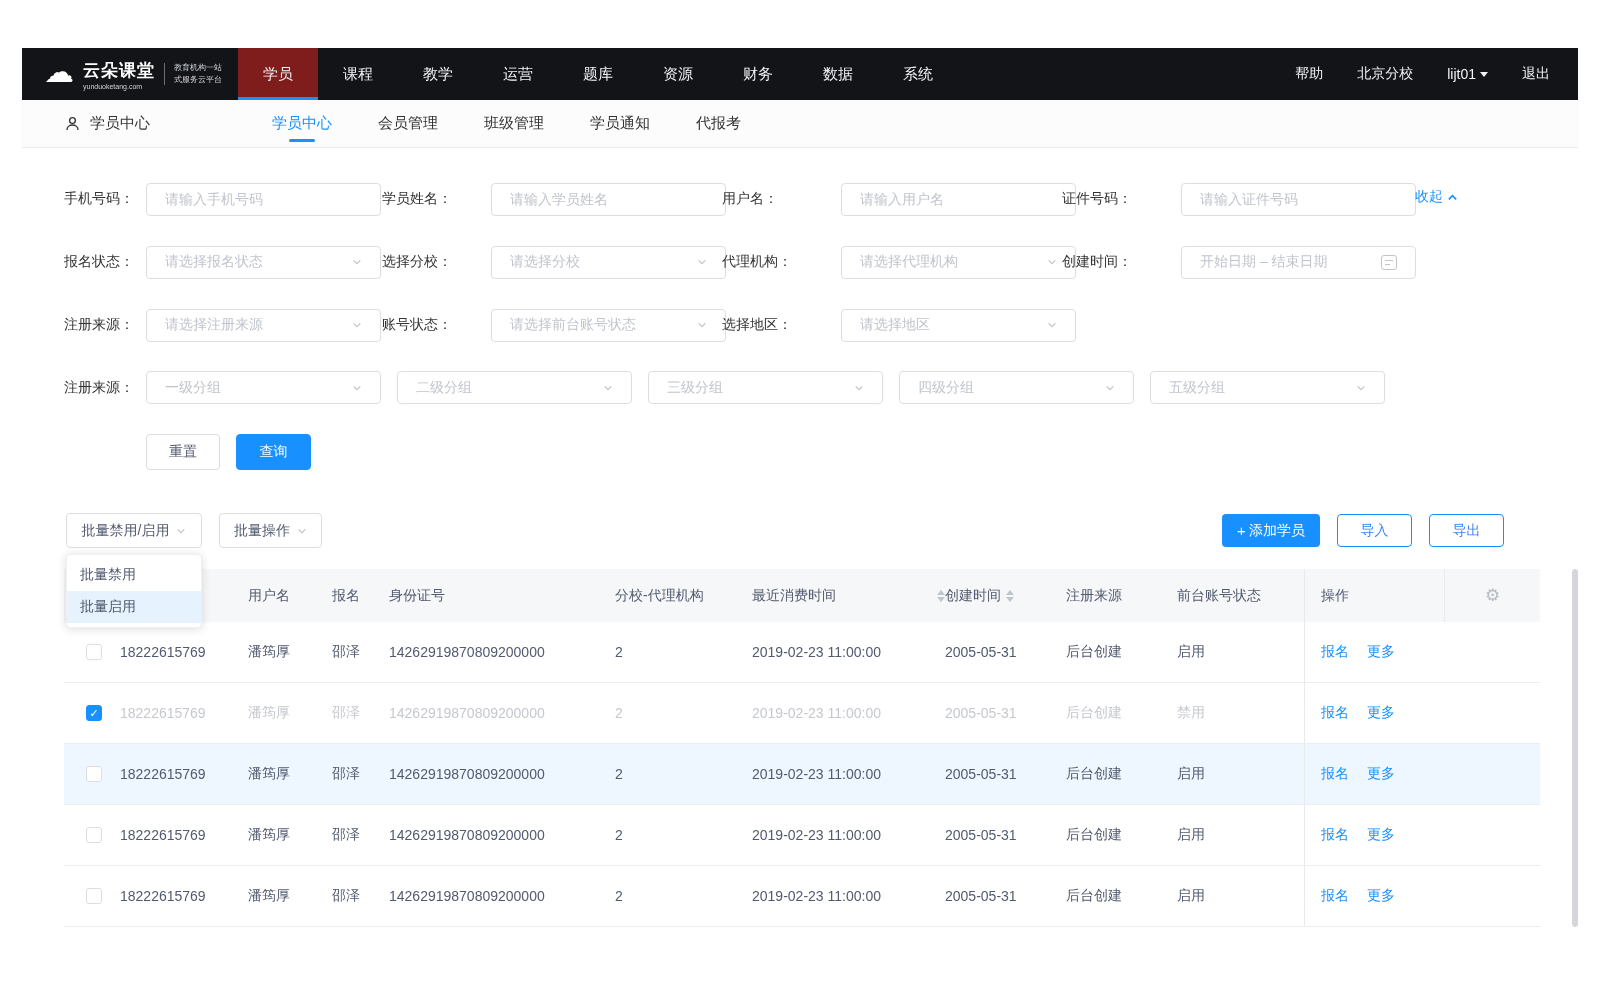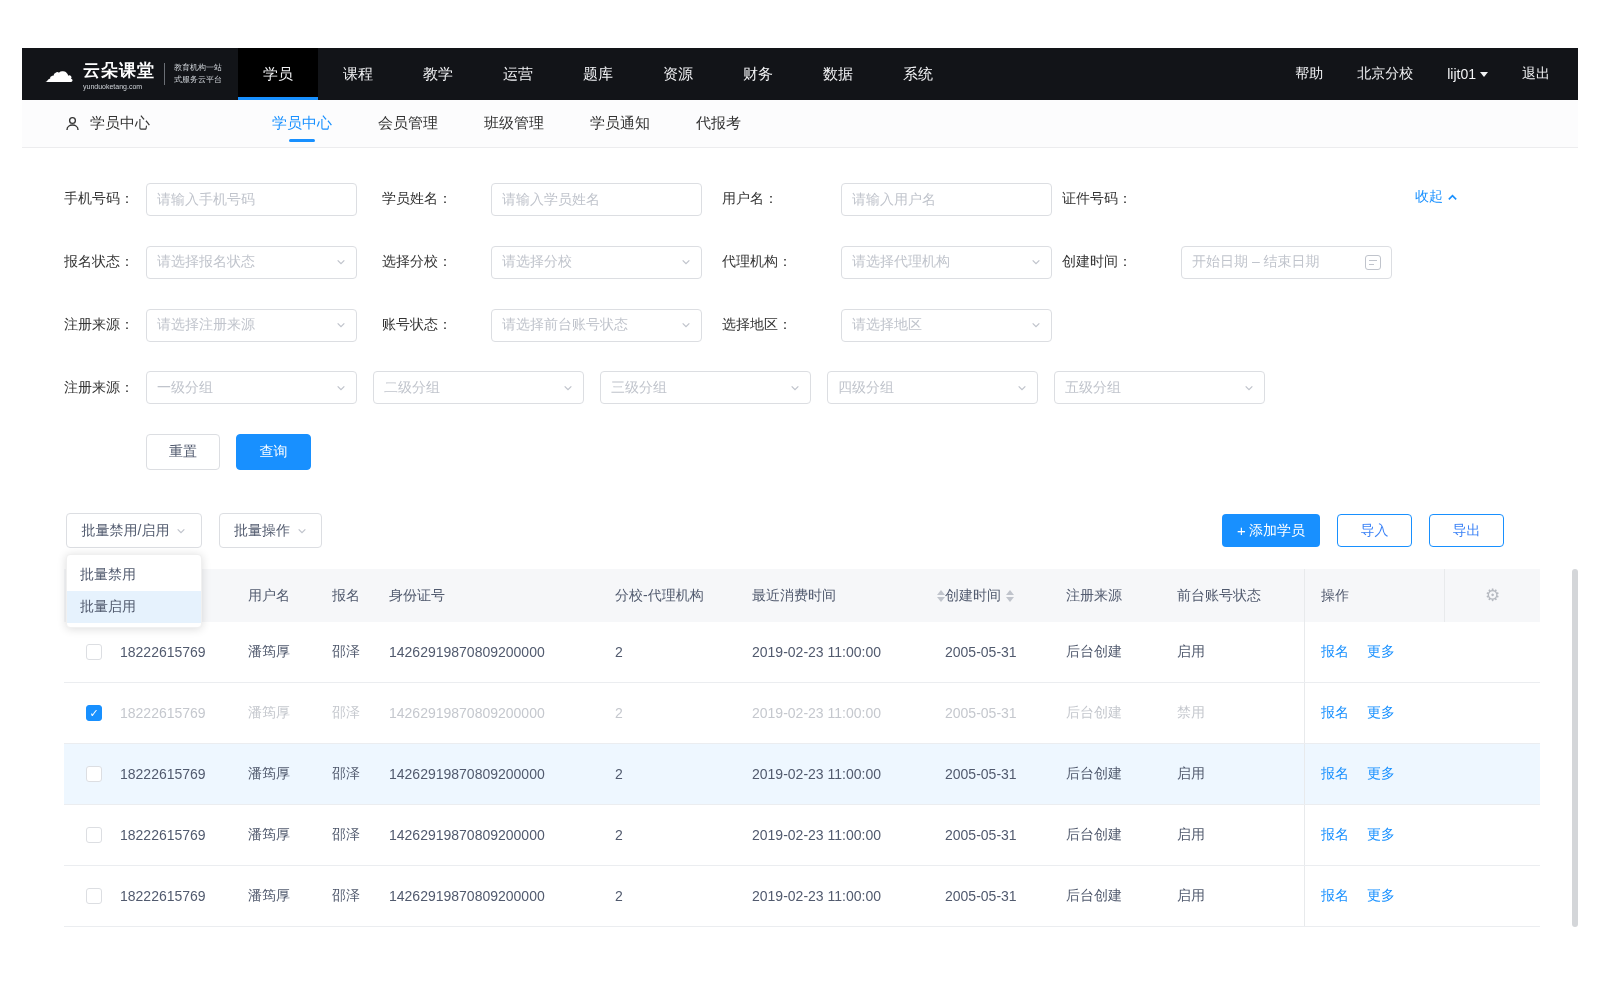--- a/index.html
+++ b/index.html
@@ -11,43 +11,43 @@
   .topnav { height:52px; background:#121418; display:flex; align-items:stretch; color:#fff; }
   .brand { display:flex; align-items:center; padding:0 16px 0 22px; gap:9px; min-width:212px; }
   .cloud { font-size:30px; line-height:1; color:#fff; transform:translateY(-2px); }
   .brand-main { display:flex; flex-direction:column; justify-content:flex-start; }
   .brand-name { font-size:17px; font-weight:bold; letter-spacing:1px; }
   .brand-domain { font-size:7px; color:#cfd3d8; margin-top:1px; }
   .brand-sep { width:1px; height:22px; background:#6b6f75; }
   .brand-tag { display:flex; flex-direction:column; justify-content:center; font-size:8px; color:#cfd3d8; line-height:1.5; }
   .nav-items { display:flex; align-items:stretch; }
   .nav-item { padding:0 25px; display:flex; align-items:center; font-size:15px; color:#f2f3f5; cursor:pointer; position:relative; }
-  .nav-item.active { background:#000000;text-align:right; }
+  .nav-item.active { background:#7f1d1d;text-align:right; }
   .nav-item.active::after { content:""; position:absolute; left:0; right:0; bottom:0; height:3px; background:#1890ff; }
   .topnav-right { margin-left:auto; display:flex; align-items:center; gap:34px; padding-right:28px; font-size:14px; color:#f2f3f5; }
   .topnav-right .titem { cursor:pointer; display:flex; align-items:center; gap:4px; }
   .caret-down { width:0; height:0; border-left:4px solid transparent; border-right:4px solid transparent; border-top:5px solid #f2f3f5; display:inline-block; }
 
   
   .subnav { height:48px; background:#fcfcfd; border-bottom:1px solid #ececee; display:flex; align-items:stretch; }
   .section { display:flex; align-items:center; gap:9px; margin-left:42px; width:168px; font-size:15px; color:#333; }
   .subnav-tabs { display:flex; align-items:stretch; gap:46px; margin-left:40px; }
   .subnav-tab { display:flex; align-items:center; font-size:15px; color:#333; cursor:pointer; position:relative; }
   .subnav-tab.active { color:#1890ff; }
   .subnav-tab.active::after { content:""; position:absolute; left:50%; transform:translateX(-50%); bottom:5px; width:26px; height:3px; border-radius:2px; background:#1890ff; }
 
   
   .filters { position:relative; }
   .filter-row { position:relative; height:34px; margin-top:29px; }
   .filter-row.first { margin-top:34px; }
   .f-field { position:absolute; top:0; display:flex; align-items:center; height:34px; }
   .f-label { text-align:left; font-size:14px; color:#333; margin-right:9px; white-space:nowrap; }
   .lw1 { width:73px; } .lw2 { width:100px; } .lw3 { width:110px; } .lw4 { width:110px; }
-  .f-input, .f-select { width:211px; height:33px; border:1px solid #dcdee2; border-radius:4px; background:#fff;
-    font-size:14px; color:#606266; padding:0 10px; display:flex; align-items:center; }
+  .f-input, .f-select { width:235px; height:33px; border:1px solid #dcdee2; border-radius:4px; background:#fff;
+    font-size:14px; color:#606266; padding:0 18px; display:flex; align-items:center; }
   input.f-input { outline:none; font-family:inherit; }
   input.f-input::placeholder { color:#c0c4cc; }
   .f-select { justify-content:space-between; cursor:pointer; }
   .f-select .ph { color:#c0c4cc; overflow:hidden; white-space:nowrap; }
   .chev { width:10px; height:10px; flex:0 0 auto; }
   .chev polyline { fill:none; stroke:#c0c4cc; stroke-width:1.5; }
   .collapse-link { position:absolute; left:1393px; top:6px; color:#1890ff; font-size:14px; cursor:pointer; display:flex; align-items:center; gap:4px; }
   .group-selects { position:absolute; left:124px; top:0; display:flex; gap:16px; }
   .cal { width:16px; height:15px; border:1px solid #c0c4cc; border-radius:3px; position:relative; flex:0 0 auto; }
   .cal::before { content:""; position:absolute; left:3px; right:3px; top:4px; height:1px; background:#c0c4cc; }
@@ -181,20 +181,21 @@
       <div class="f-field" style="left:360px">
         <span class="f-label lw2">学员姓名：</span>
         <input class="f-input" placeholder="请输入学员姓名" style="">
       </div>
       <div class="f-field" style="left:700px">
         <span class="f-label lw3">用户名：</span>
         <input class="f-input" placeholder="请输入用户名" style="">
       </div>
       <div class="f-field" style="left:1040px">
         <span class="f-label lw4">证件号码：</span>
+        <input class="f-input" placeholder="请输入证件号码" style="">
       </div>
       <div class="collapse-link">
         <span>收起</span>
         <svg class="chev-up" viewBox="0 0 12 12">
           <polyline points="2,8 6,4 10,8"></polyline>
         </svg>
       </div>
     </div>
 
     <div class="filter-row">

